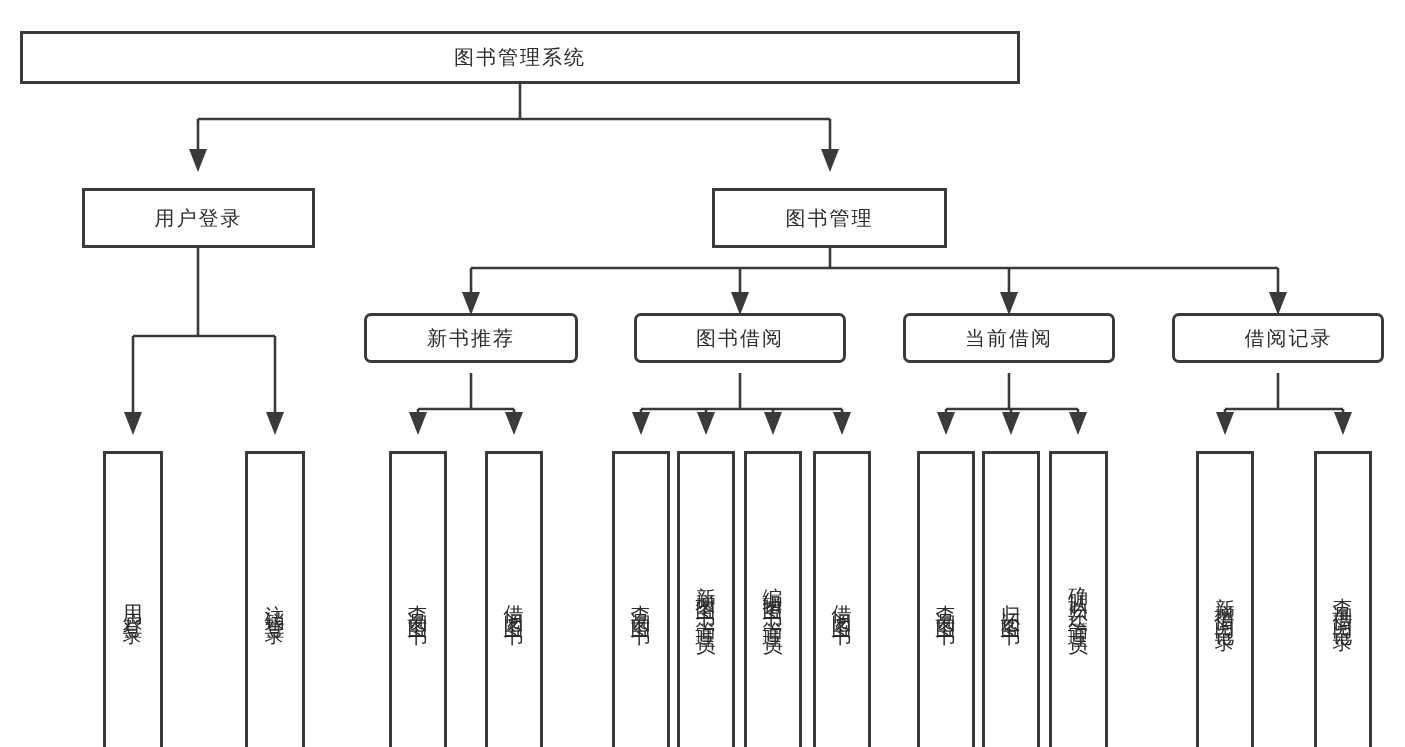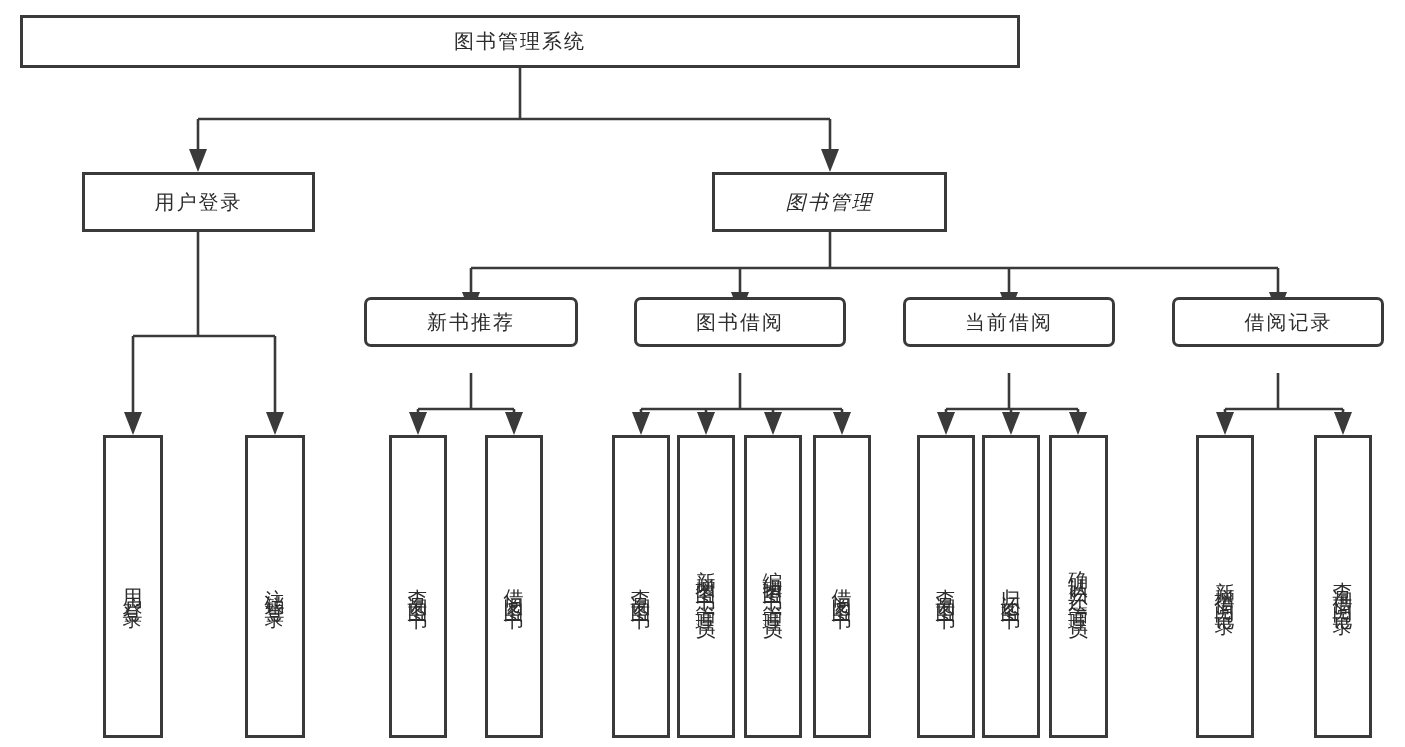--- a/index.html
+++ b/index.html
@@ -22,24 +22,25 @@
     box-sizing: border-box;
     background: #ffffff;
     border: 3px solid #3a3a3a;
     display: flex;
     align-items: center;
     justify-content: center;
     color: #2c2c2c;
     font-size: 20px;
     letter-spacing: 2px;
     z-index: 2;
+    margin-top: 16px;
   }
   .node.root   { left: 20px;  top: 15px;  width: 1000px; height: 53px; }
   .node.lvl2a  { left: 82px;  top: 172px; width: 233px;  height: 60px; }
-  .node.lvl2b  { left: 712px; top: 172px; width: 235px;  height: 60px; font-style: italic; }
+  .node.lvl2b  { left: 712px; top: 172px; width: 235px;  height: 60px; }
   .node.lvl3   { top: 297px;  height: 50px; border-radius: 7px; }
   .node.n-rec     { left: 364px;  width: 214px; }
   .node.n-borrow  { left: 634px;  width: 212px; }
   .node.n-current { left: 903px;  width: 212px; }
   .node.n-records { left: 1172px; width: 212px; padding-left: 21px; }
   .node.leaf {
     top: 435px;
     height: 303px;
     font-size: 20px;
     letter-spacing: 0;

